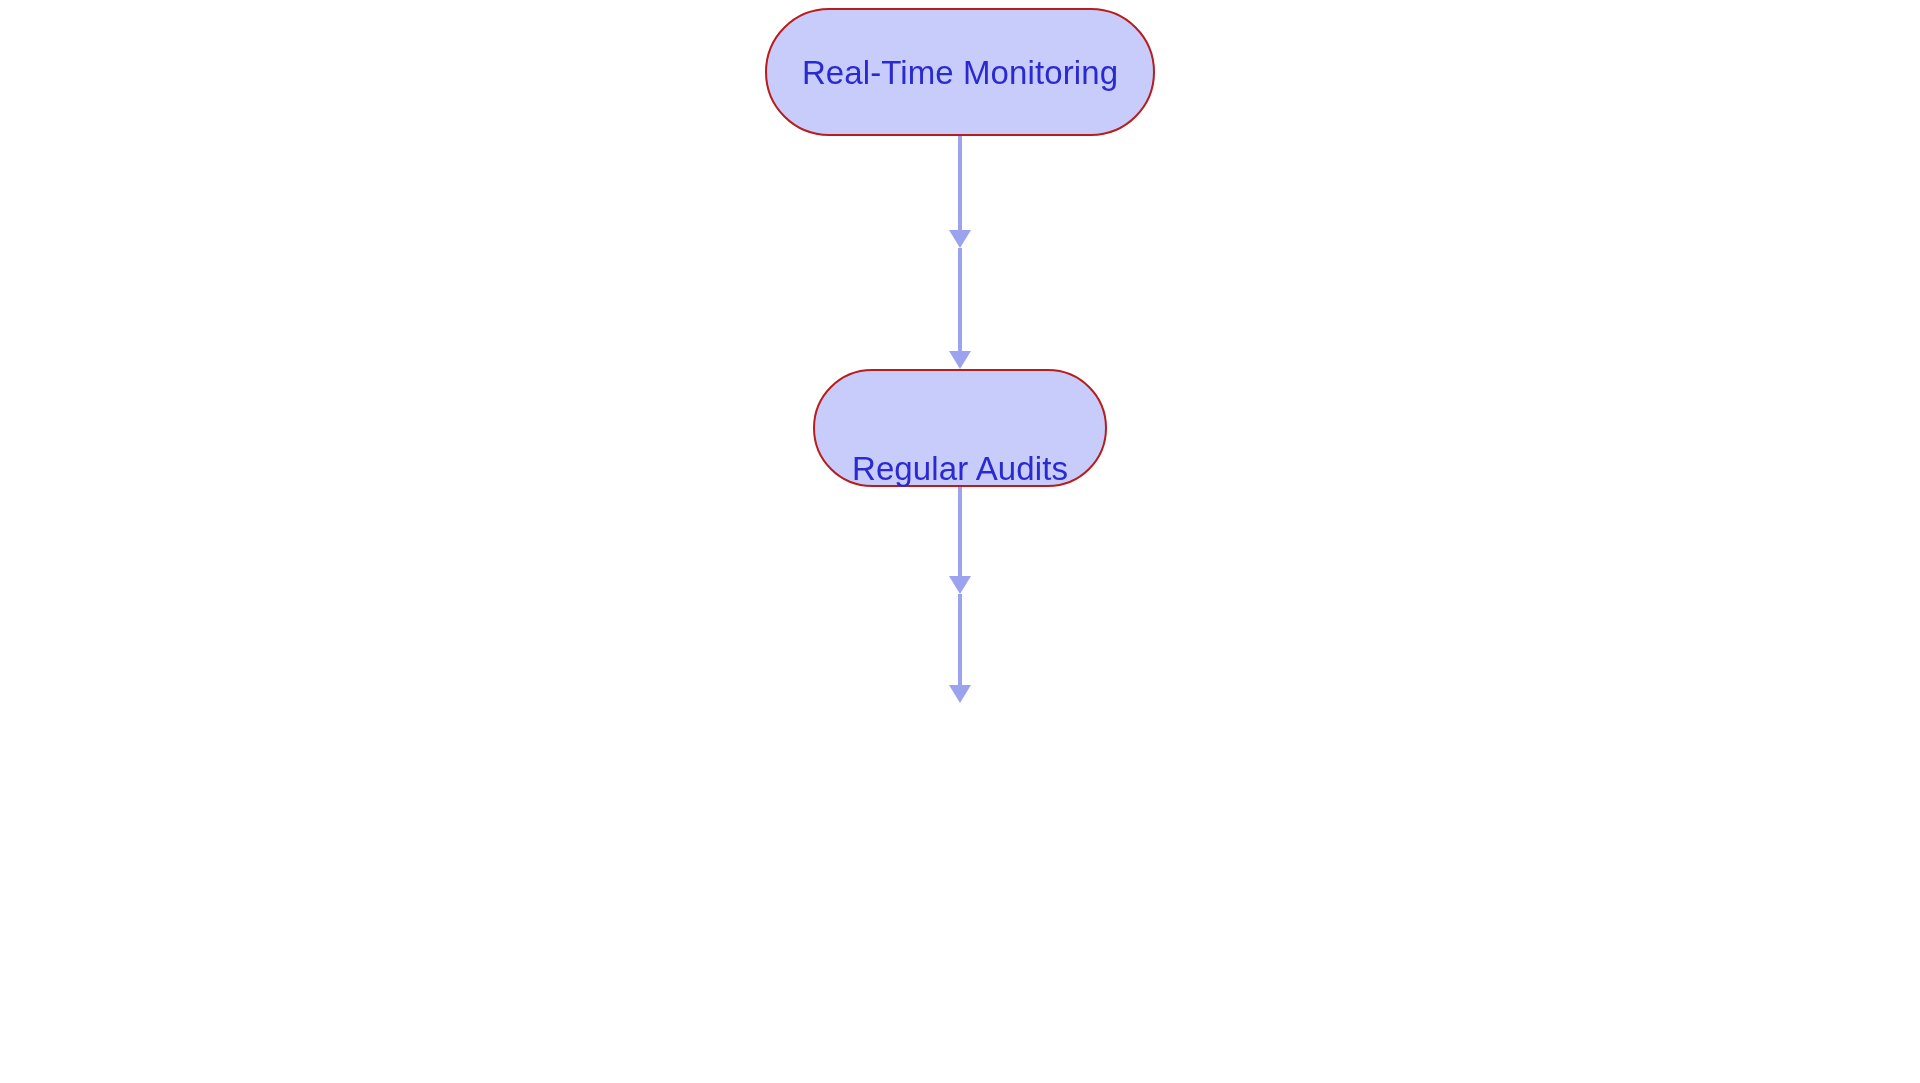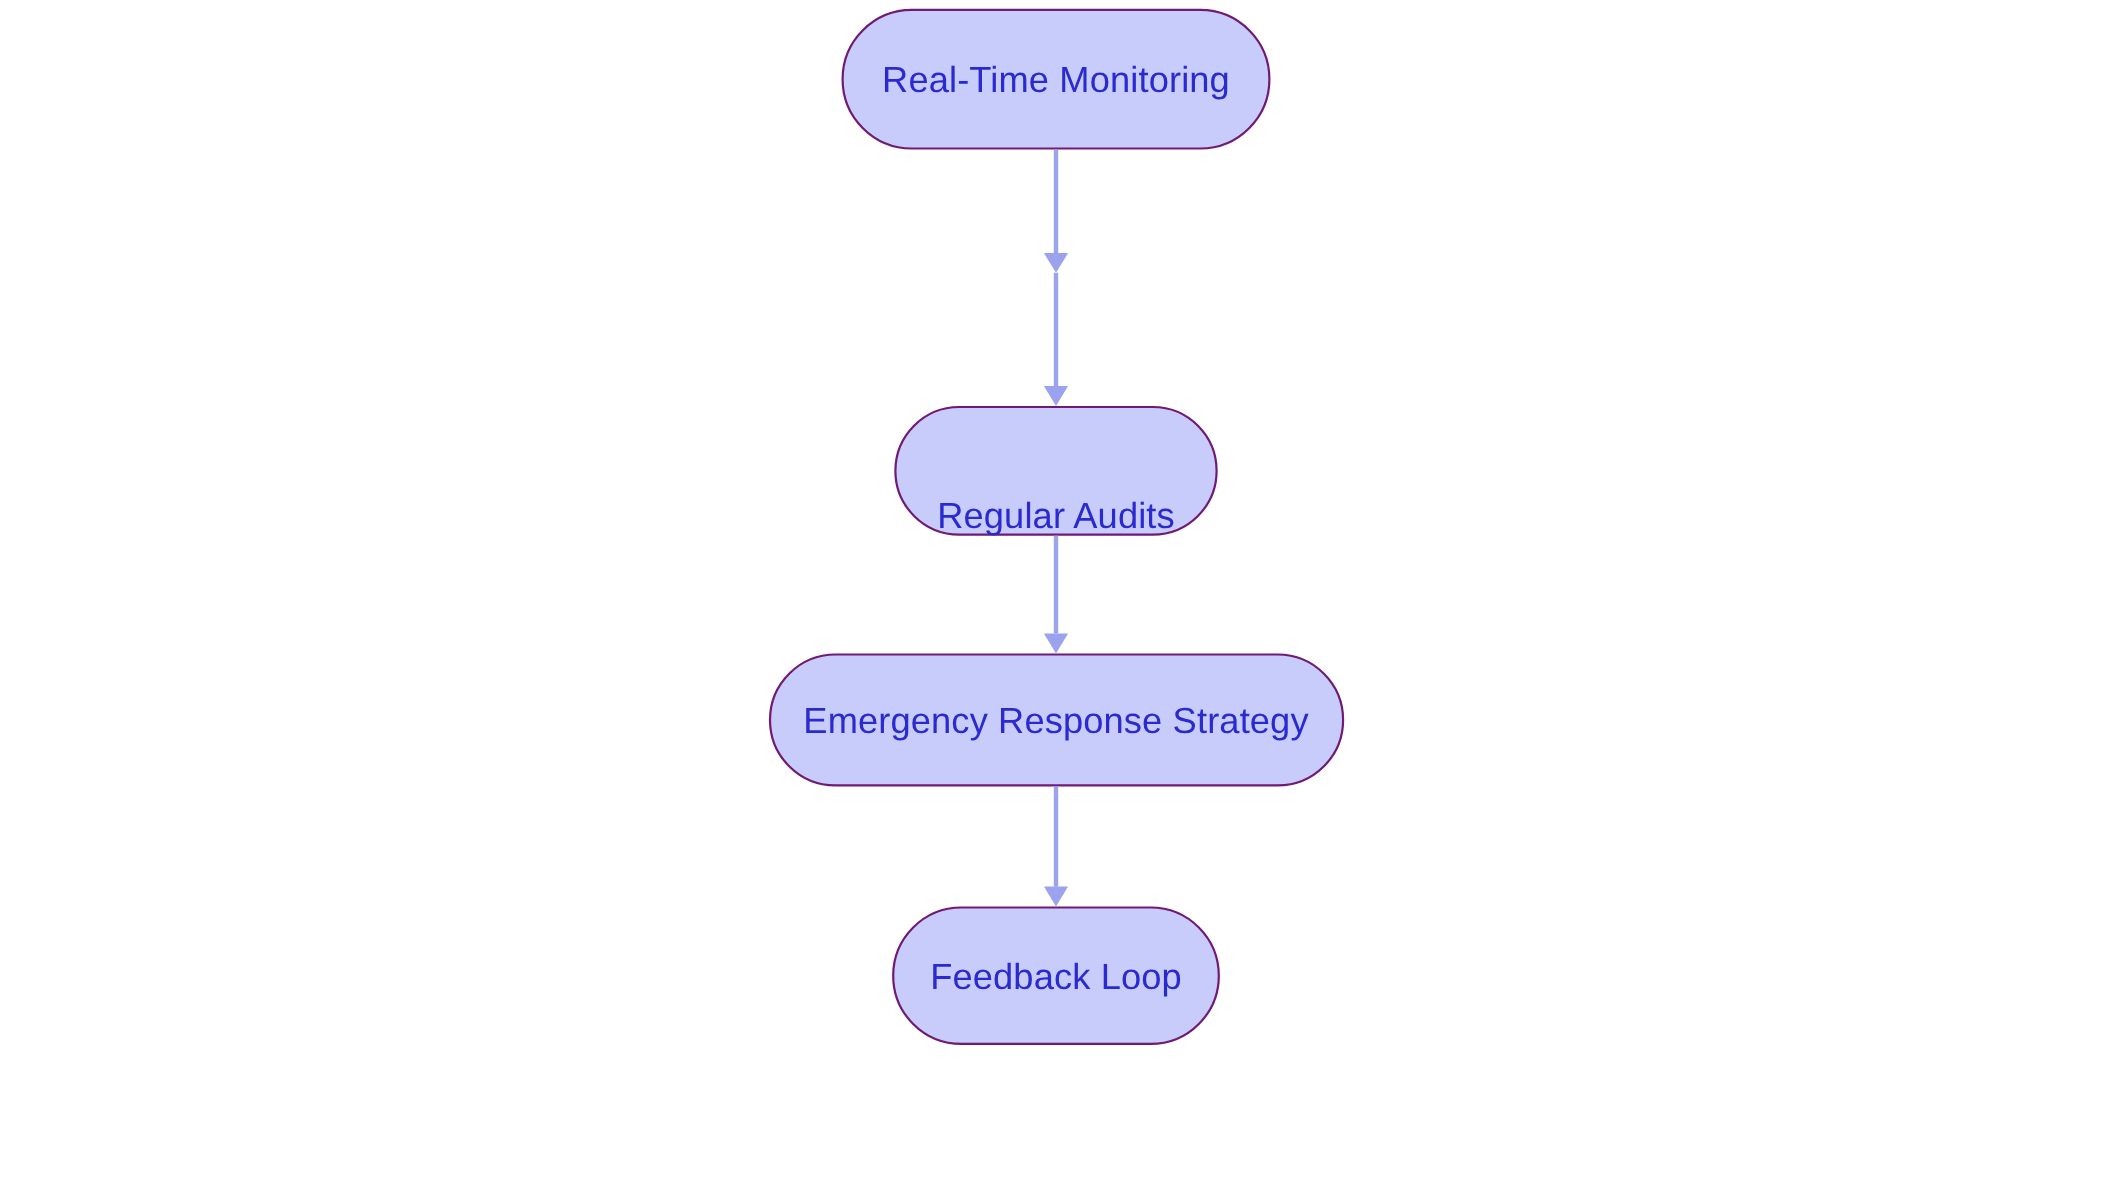--- a/index.html
+++ b/index.html
@@ -33,21 +33,21 @@
     align-items: center;
   }
 
   
   .node {
     box-sizing: border-box;
     display: flex;
     align-items: center;
     justify-content: center;
     background: #c8ccfa;
-    border: 2px solid #701a75;
+    border: 2px solid #b91c1c;
     border-radius: 999px;
     color: #2a2ad0;
     font-family: "Liberation Sans", sans-serif;
     font-size: 33px;
     font-weight: 400;
     line-height: 1;
     letter-spacing: 0.1px;
     white-space: nowrap;
     padding: 0 46px;
     user-select: none;
@@ -118,27 +118,21 @@
 
     <div class="node node-2">
       <span class="node-label">Regular Audits</span>
     </div>
 
     <div class="connector conn-2">
       <div class="conn-stem"></div>
       <div class="conn-head"></div>
     </div>
 
-    <div class="node node-3">
-      <span class="node-label">Emergency Response Strategy</span>
-    </div>
 
     <div class="connector conn-3">
       <div class="conn-stem"></div>
       <div class="conn-head"></div>
     </div>
 
-    <div class="node node-4">
-      <span class="node-label">Feedback Loop</span>
-    </div>
 
   </div>
 </div>
 
 </body></html>

